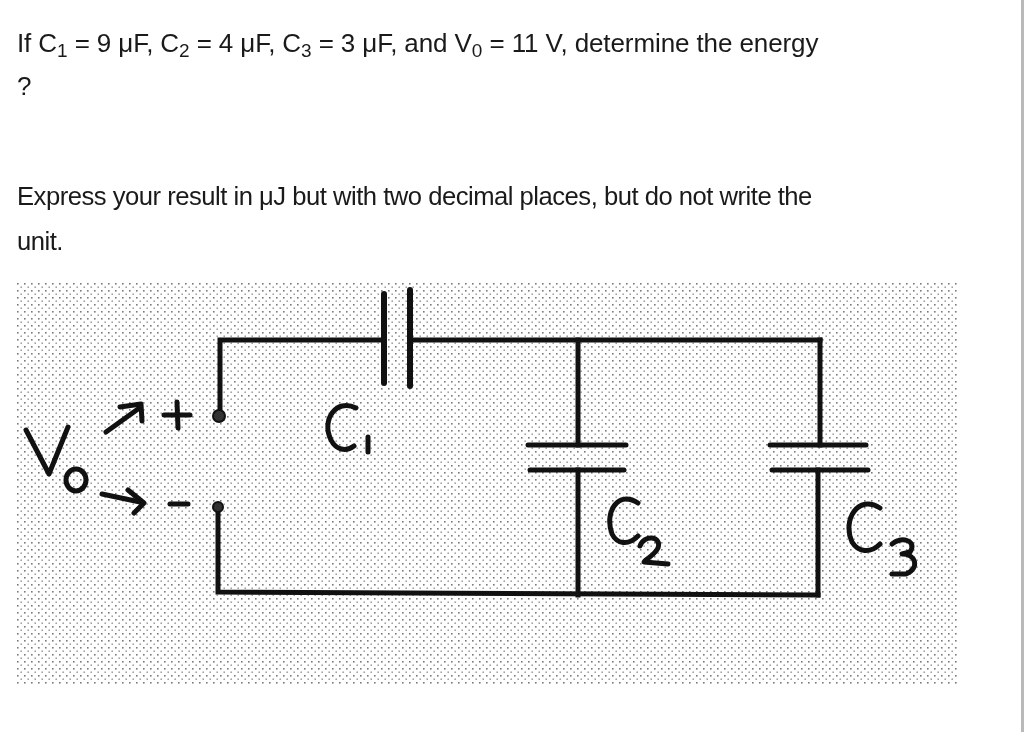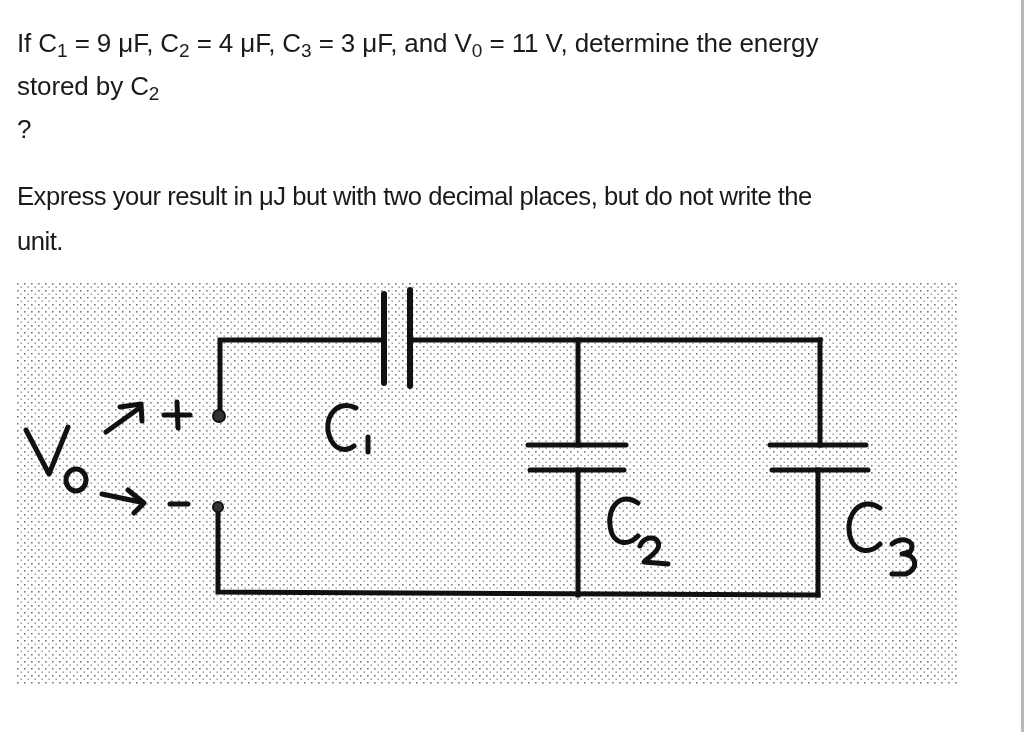--- a/index.html
+++ b/index.html
@@ -66,21 +66,20 @@
     stroke-width: 5;
     stroke-linecap: round;
     stroke-linejoin: round;
   }
 </style>
 </head>
 <body>
 
 <div class="question">
   <p><span>If C</span><sub>1</sub><span> = 9 μF, C</span><sub>2</sub><span> = 4 μF, C</span><sub>3</sub><span> = 3 μF, and V</span><sub>0</sub><span> = 11 V, determine the energy</span></p>
-  <p><span>stored by C</span><sub>2</sub></p>
   <p class="q-mark">?</p>
 </div>
 
 <div class="instruction">
   <p>Express your result in μJ but with two decimal places, but do not write the</p>
   <p>unit.</p>
 </div>
 
 <div class="figure">
   <svg width="942" height="402" viewBox="0 0 942 402" xmlns="http://www.w3.org/2000/svg">

